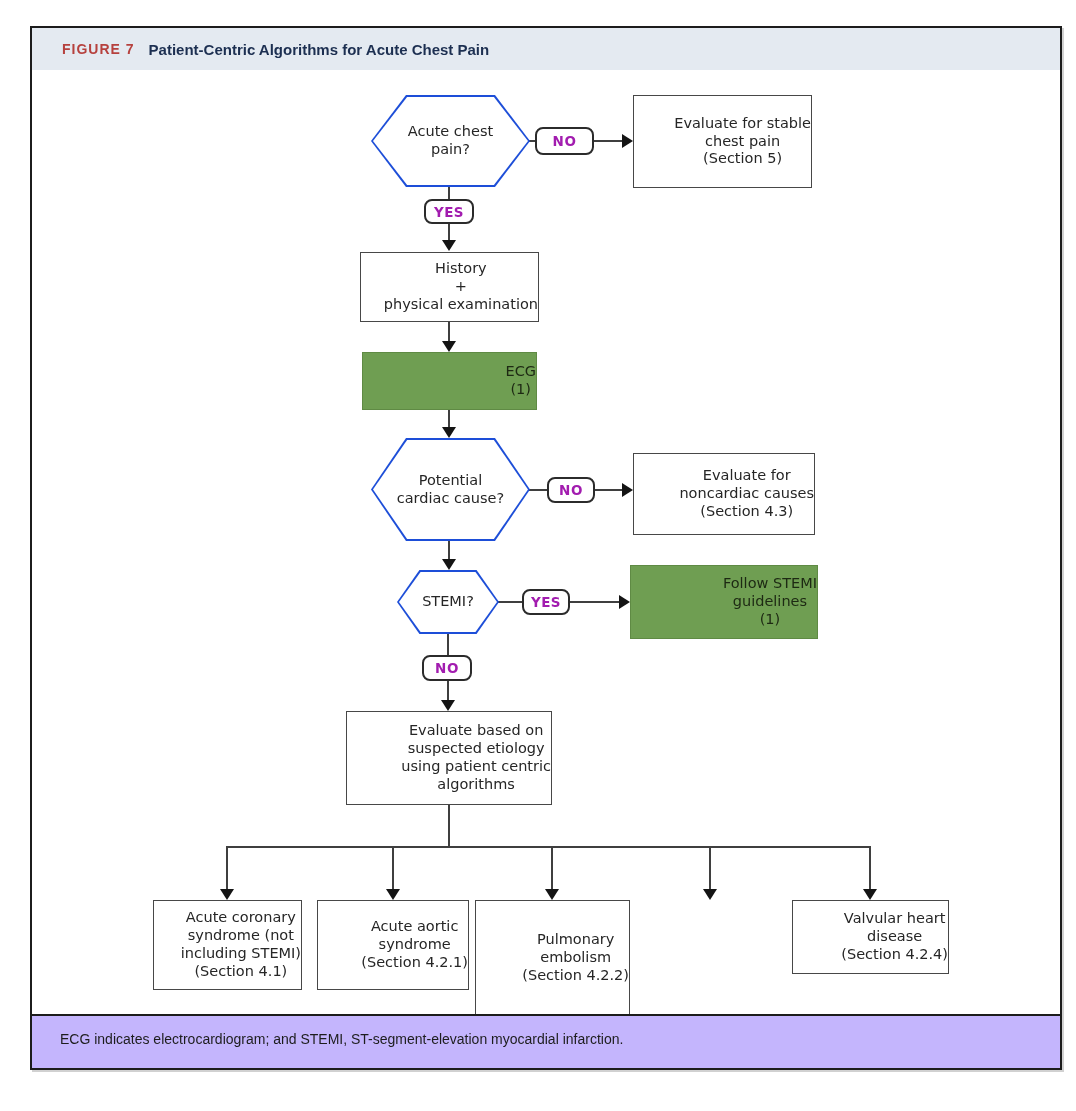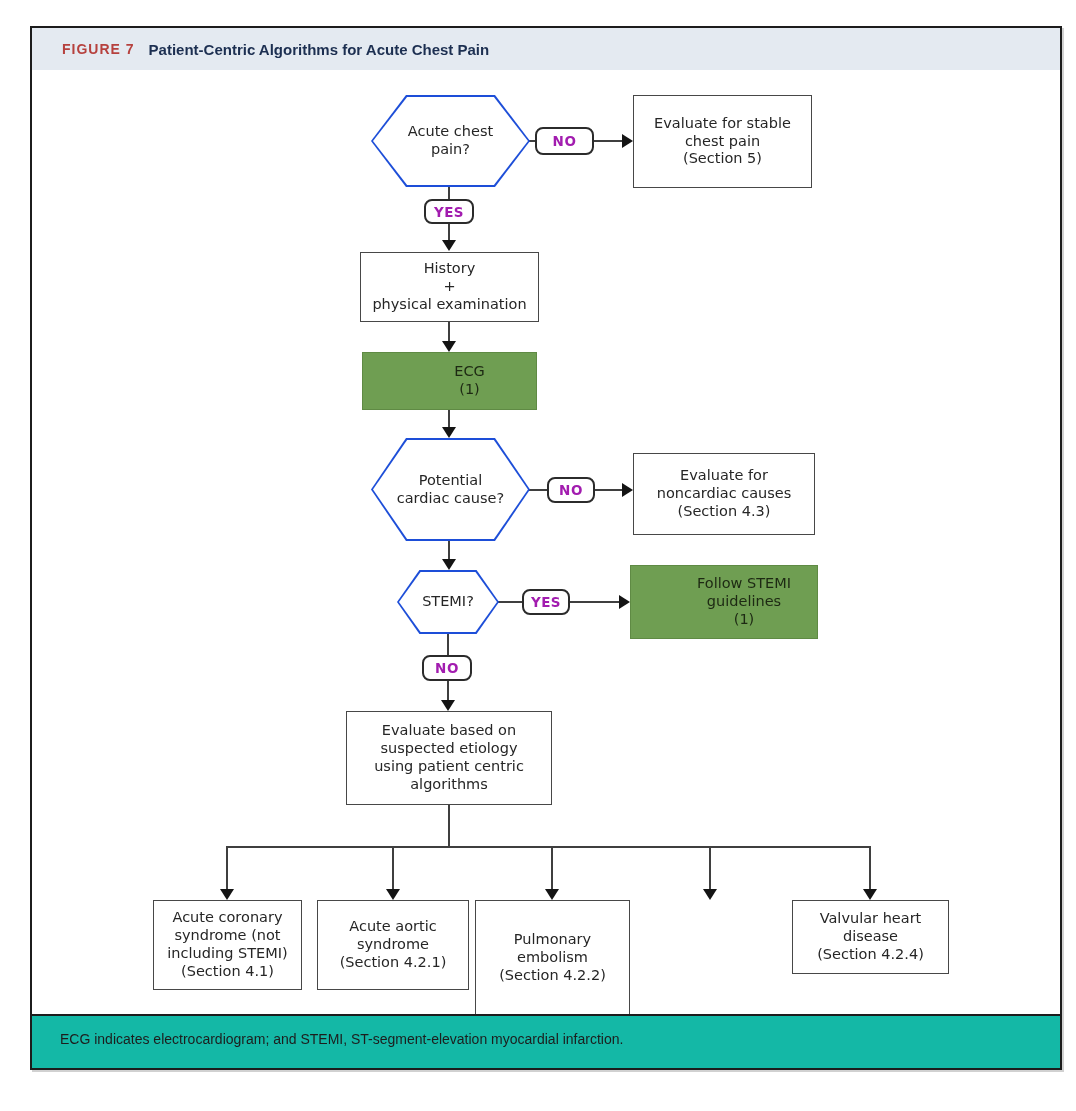--- a/index.html
+++ b/index.html
@@ -14,21 +14,21 @@
   }
   .hdr{
     position:absolute;left:0;top:0;right:0;height:42px;background:var(--header-bg,#e4eaf1);
     display:flex;align-items:center;padding-left:30px;gap:14px;
     font-family:"Liberation Sans",sans-serif;
   }
   .hdr-label{color:var(--label-red,#b6413e);font-weight:bold;font-size:14px;letter-spacing:1px;}
   .hdr-title{color:var(--title-navy,#1c2f51);font-weight:bold;font-size:15px;}
   .node{
     position:absolute;box-sizing:border-box;border:1.5px solid #474747;background:#fff;
-    display:flex;align-items:center;justify-content:center;text-align:center;
+    display:flex;align-items:center;justify-content:flex-end;text-align:center;
     font-size:14.5px;line-height:1.24;color:#262626;white-space:pre-line;
   }
   .green{background:var(--green,#6f9e52);border:1px solid #5f8a44;color:#1d2913;padding-left:40px;}
   .hex{
     position:absolute;background:#1d4ed8;
     clip-path:polygon(0 50%,22% 0,78% 0,100% 50%,78% 100%,22% 100%);
   }
   .hex-in{
     position:absolute;inset:2px;background:#fff;
     clip-path:polygon(0 50%,22% 0,78% 0,100% 50%,78% 100%,22% 100%);
@@ -40,21 +40,21 @@
     background:#fff;display:flex;align-items:center;justify-content:center;
     font-weight:bold;font-size:13.5px;color:#a21caf;letter-spacing:.5px;
   }
   .lv{position:absolute;width:2px;background:#3f3f3f;}
   .lh{position:absolute;height:2px;background:#3f3f3f;}
   .ad{position:absolute;width:0;height:0;border-left:7px solid transparent;border-right:7px solid transparent;border-top:11px solid #141414;}
   .ar{position:absolute;width:0;height:0;border-top:7px solid transparent;border-bottom:7px solid transparent;border-left:11px solid #141414;}
   .footer{
     position:absolute;left:0;right:0;top:986px;bottom:0;border-top:2px solid #1c1c1c;
     padding:15px 28px 0 28px;font-family:"Liberation Sans",sans-serif;
-    font-size:14px;color:#1d1d1d;background:#14b8a6;
+    font-size:14px;color:#1d1d1d;background:#c4b5fd;
   }
 </style>
 </head>
 <body>
 
 <div class="frame">
 
   <div class="hdr">
     <span class="hdr-label">FIGURE 7</span>
     <span class="hdr-title">Patient-Centric Algorithms for Acute Chest Pain</span>

